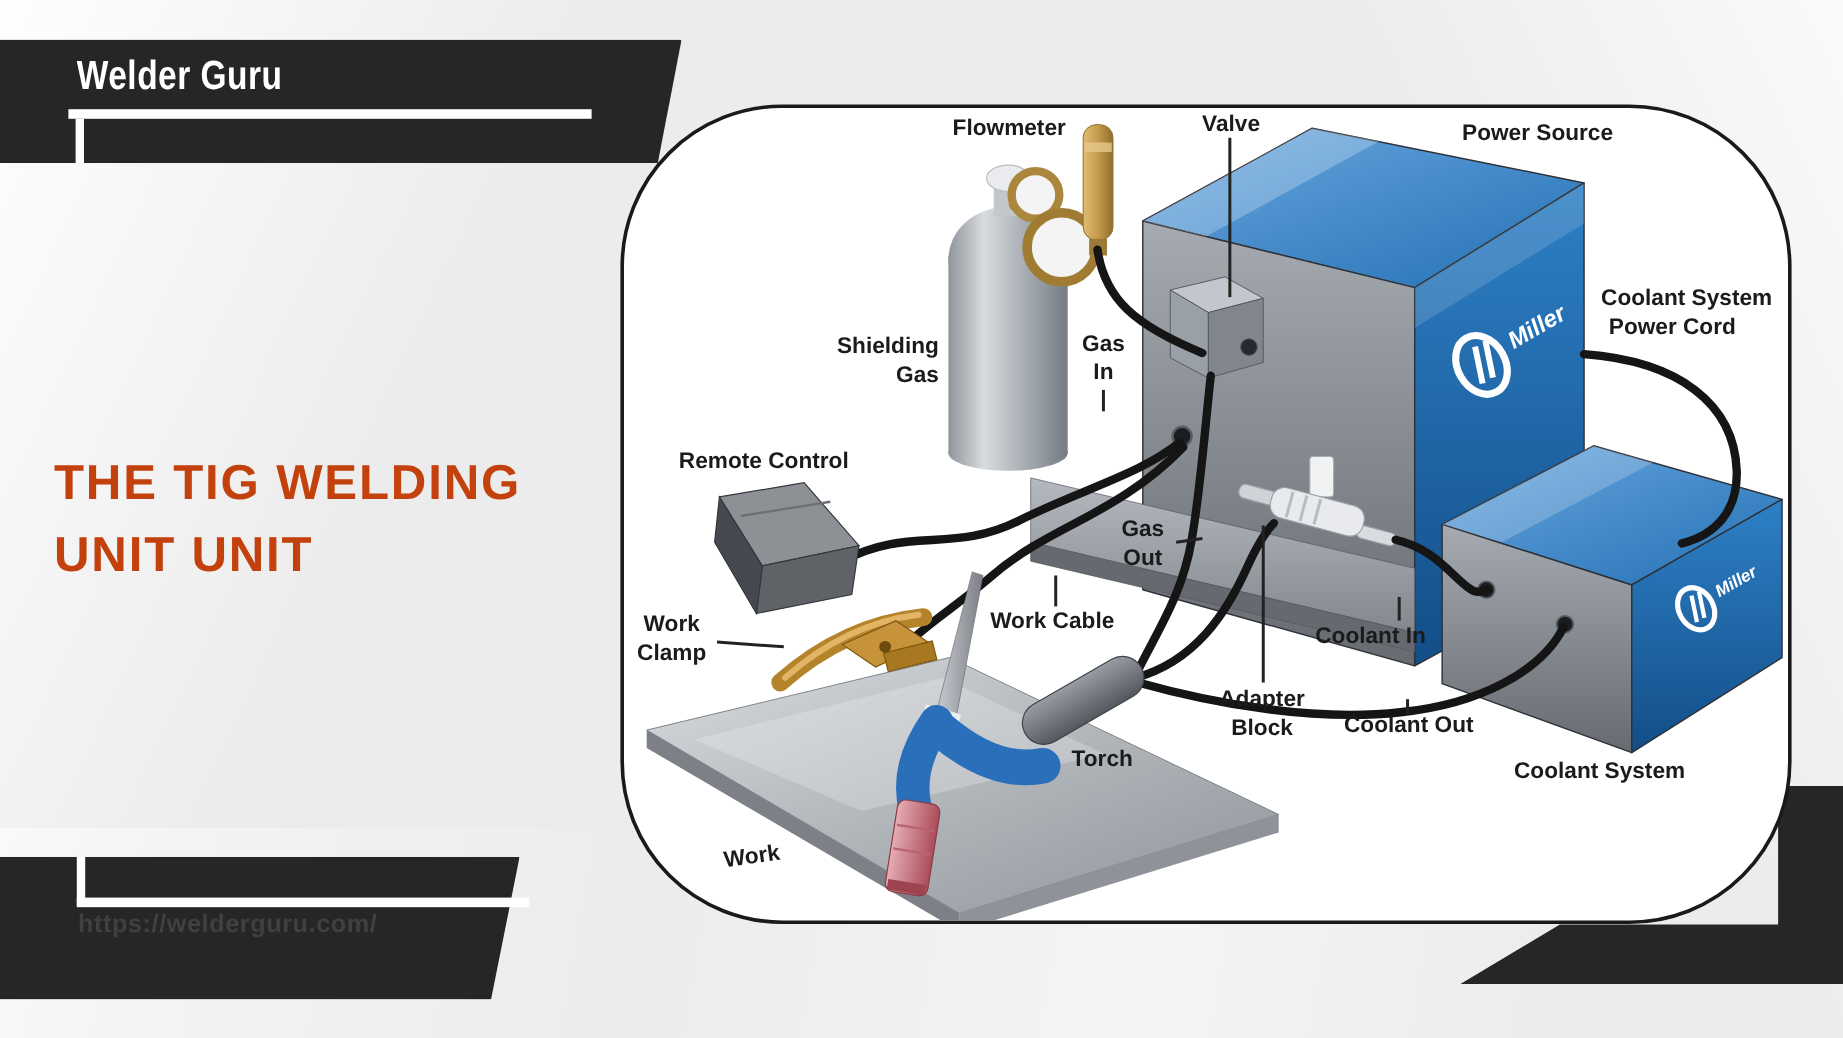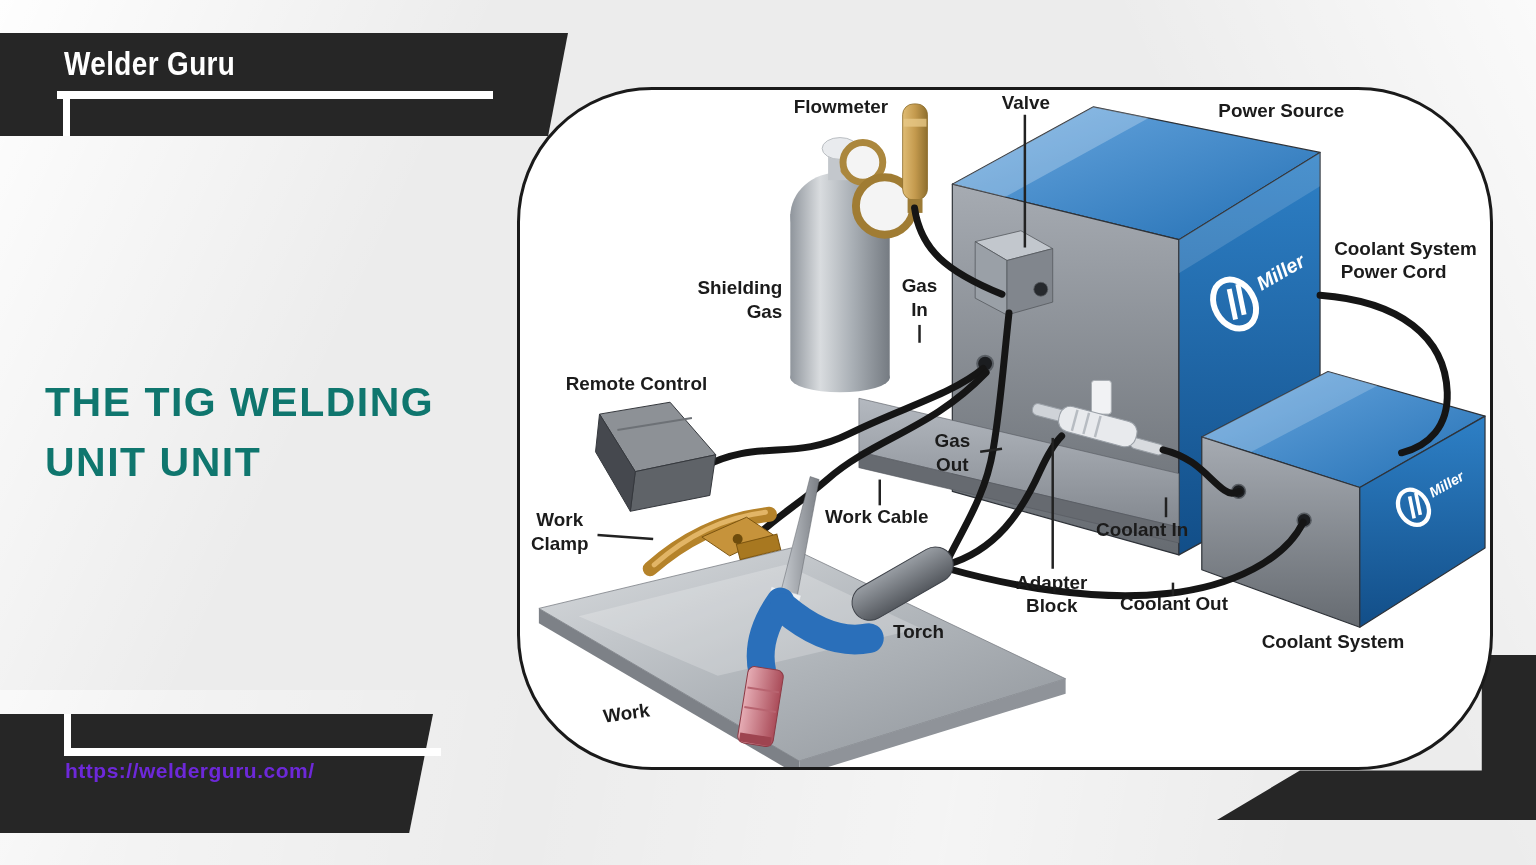--- a/index.html
+++ b/index.html
@@ -16,28 +16,28 @@
     background:linear-gradient(100deg, rgba(255,255,255,.55) 0%, rgba(255,255,255,0) 35%, rgba(255,255,255,.45) 62%, rgba(255,255,255,0) 85%);}
 
   .banner{position:absolute;left:0;top:33px;width:568px;height:103px;background:#262626;z-index:1;
     clip-path:polygon(0 0,100% 0,96.5% 100%,0 100%);}
   .brand{position:absolute;left:64px;top:44px;z-index:2;color:#ffffff;
     font-size:34px;font-weight:700;letter-spacing:.5px;white-space:nowrap;
     transform:scaleX(.82);transform-origin:left center;}
   .tl-h{position:absolute;left:57px;top:91px;width:436px;height:8px;background:#ffffff;z-index:2;}
   .tl-v{position:absolute;left:63px;top:99px;width:7px;height:37px;background:#ffffff;z-index:2;}
 
-  .title{position:absolute;left:45px;top:372px;z-index:1;color:#0f766e;
+  .title{position:absolute;left:45px;top:372px;z-index:1;color:#c2410c;
     font-size:41px;font-weight:700;letter-spacing:1.5px;line-height:60px;white-space:nowrap;}
 
   .footer-shape{position:absolute;left:0;top:714px;width:433px;height:119px;background:#262626;z-index:1;
     clip-path:polygon(0 0,100% 0,94.5% 100%,0 100%);}
   .bl-v{position:absolute;left:64px;top:714px;width:7px;height:41px;background:#ffffff;z-index:2;}
   .bl-h{position:absolute;left:64px;top:748px;width:377px;height:8px;background:#ffffff;z-index:2;}
-  .url{position:absolute;left:65px;top:759px;z-index:2;color:#6d28d9;
+  .url{position:absolute;left:65px;top:759px;z-index:2;color:#404040;
     font-size:21px;font-weight:700;letter-spacing:.5px;white-space:nowrap;}
 
   .corner-shape{position:absolute;left:1217px;top:655px;width:319px;height:165px;background:#262626;z-index:1;
     clip-path:polygon(0 100%,26% 70%,83% 70%,83% 0,100% 0,100% 100%);}
 
   .panel{position:absolute;left:517px;top:87px;width:976px;height:683px;box-sizing:border-box;
     background:#ffffff;border:3px solid #1a1a1a;border-radius:135px;overflow:hidden;z-index:3;}
   .panel svg{display:block;width:100%;height:100%;}
 
   .dlabel{font-family:"Liberation Sans", sans-serif;font-weight:700;font-size:19px;fill:#1b1b1b;}

